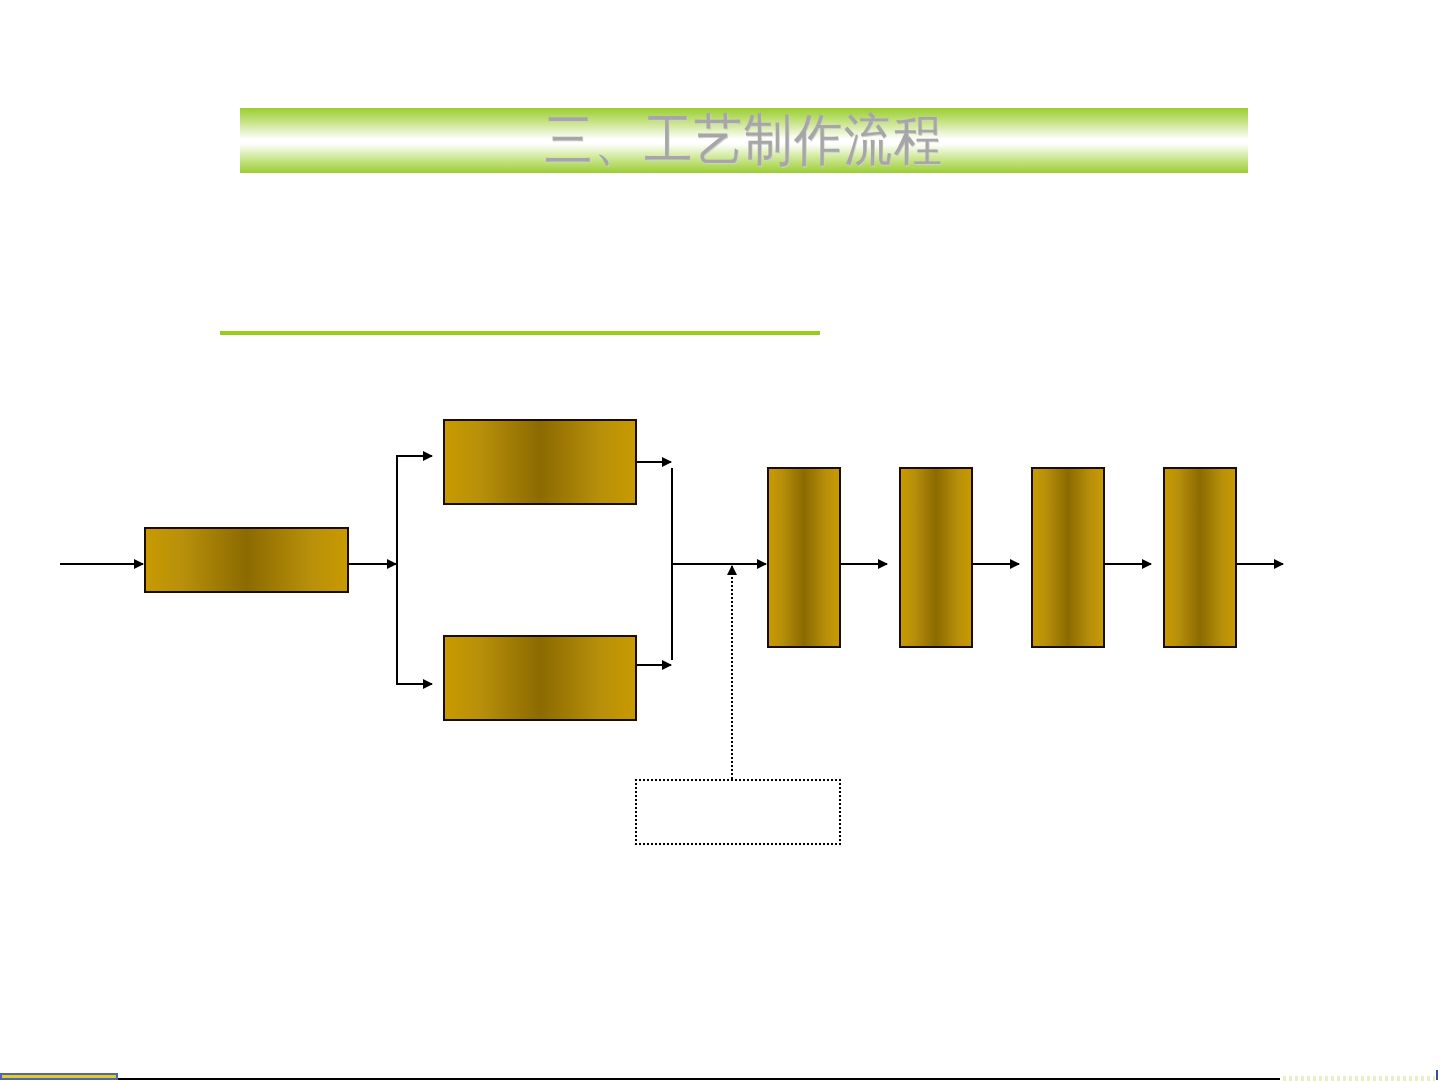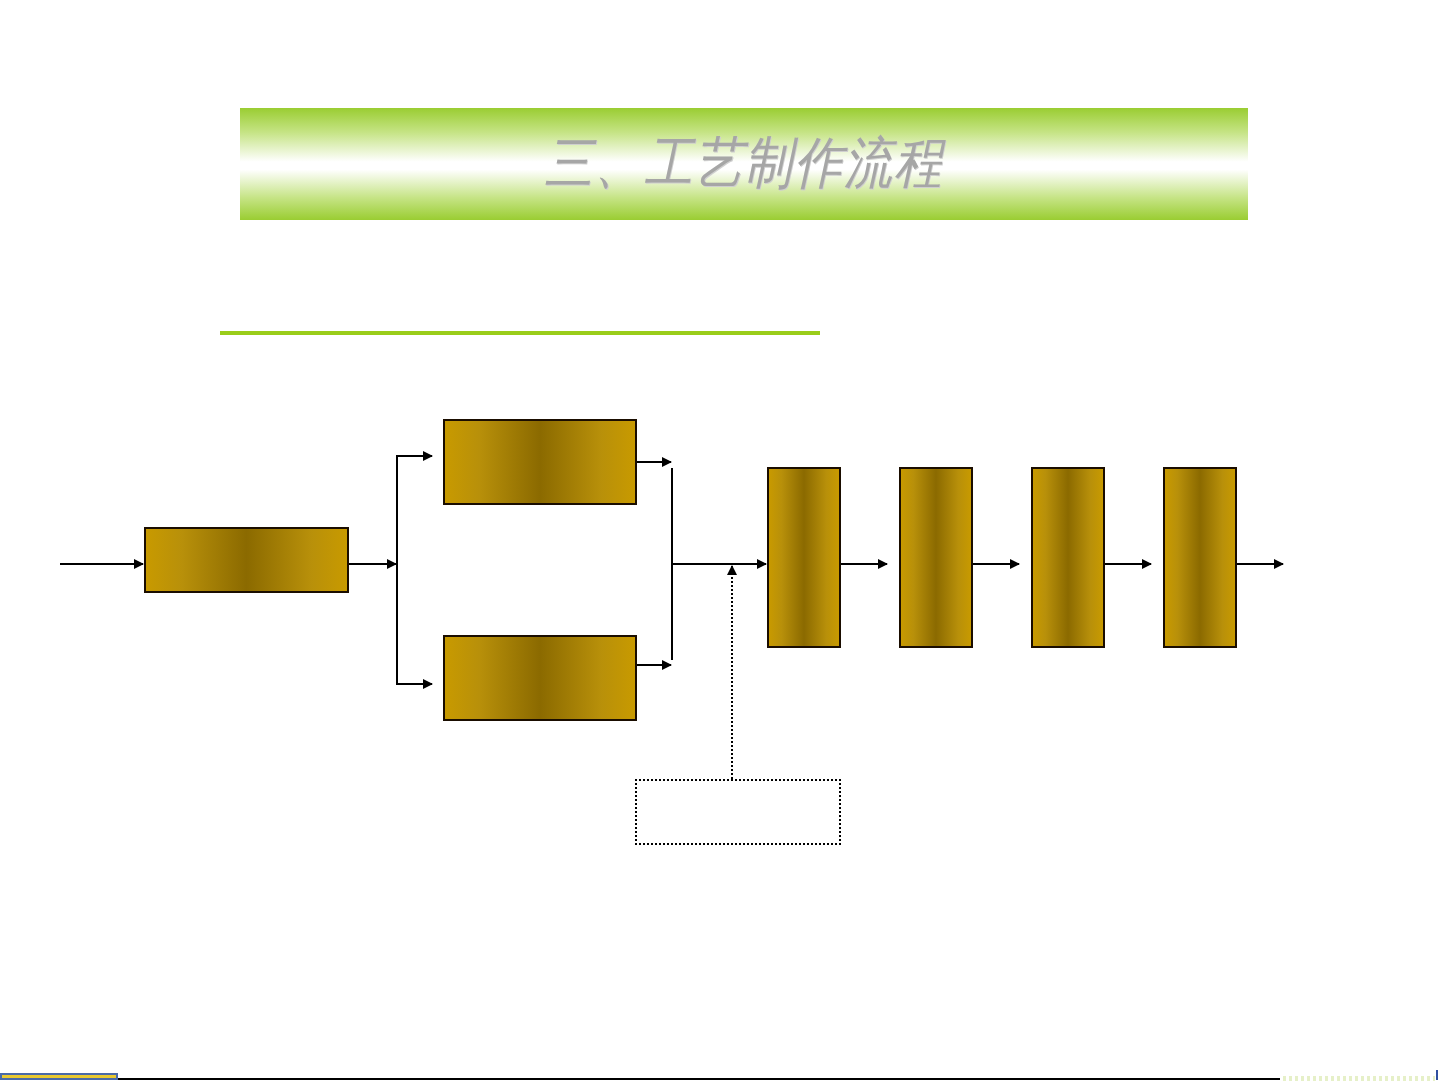--- a/index.html
+++ b/index.html
@@ -2,23 +2,23 @@
 <html><head>
 <meta charset="utf-8">
 <style>
   html, body { margin: 0; padding: 0; }
   body {
     width: 1441px; height: 1081px; position: relative; overflow: hidden;
     background: #ffffff;
     font-family: "DejaVu Serif", "Liberation Serif", serif;
   }
   .title-banner {
-    position: absolute; left: 240px; top: 108px; width: 1008px; height: 112px;
+    position: absolute; left: 240px; top: 108px; width: 1008px; height: 65px;
     background: linear-gradient(to bottom, #9acd32 0%, #c6e486 22%, #ffffff 48%, #ffffff 55%, #c6e486 80%, #9acd32 100%);
-    display: flex; align-items: center; justify-content: center; font-style: italic;
+    display: flex; align-items: center; justify-content: center;
   }
   .title-text {
     font-size: 56px; color: #a6a6a6; letter-spacing: 2px;
     text-shadow: 1px 1px 0 #cfcfcf;
     font-family: "DejaVu Serif", "Liberation Serif", serif;
     transform: scaleX(0.86);
   }
   .green-rule {
     position: absolute; left: 220px; top: 331px; width: 600px; height: 4px;
     background: #9acd1a;

